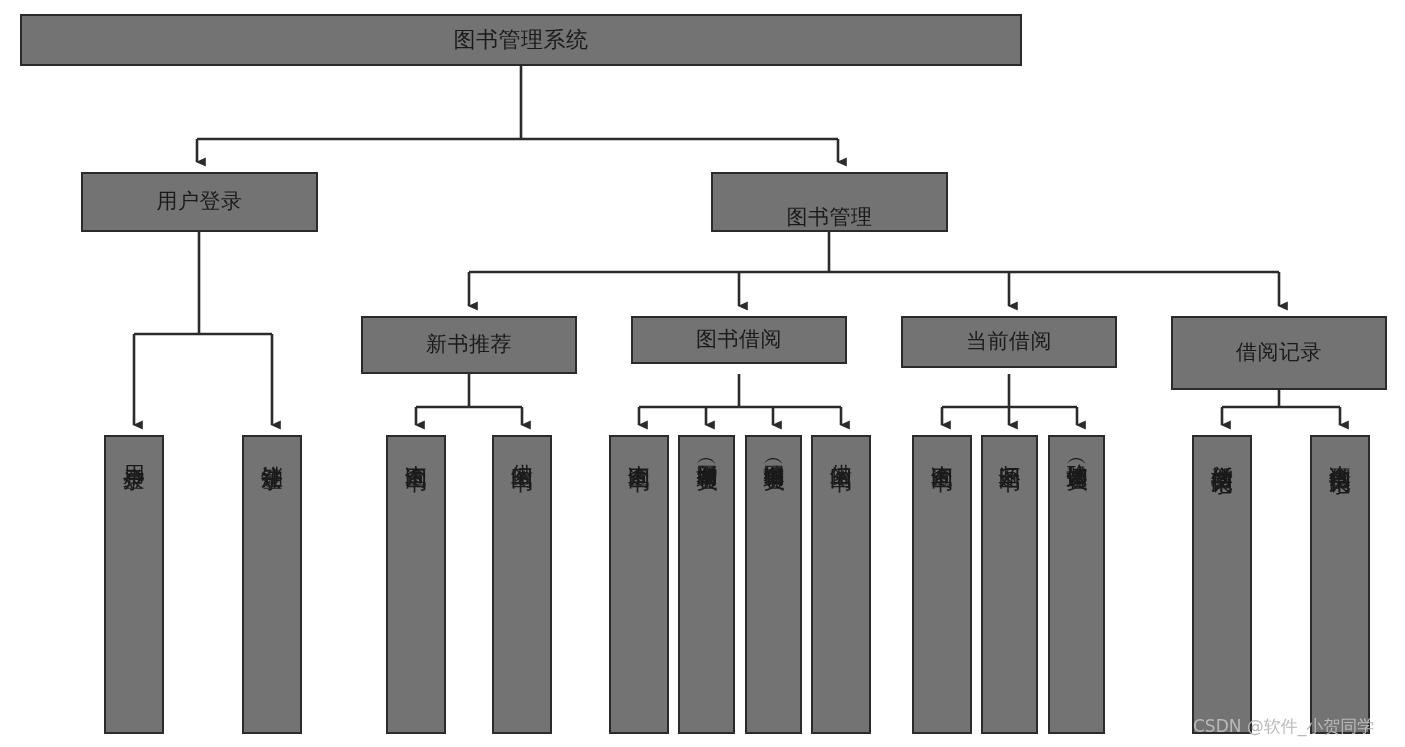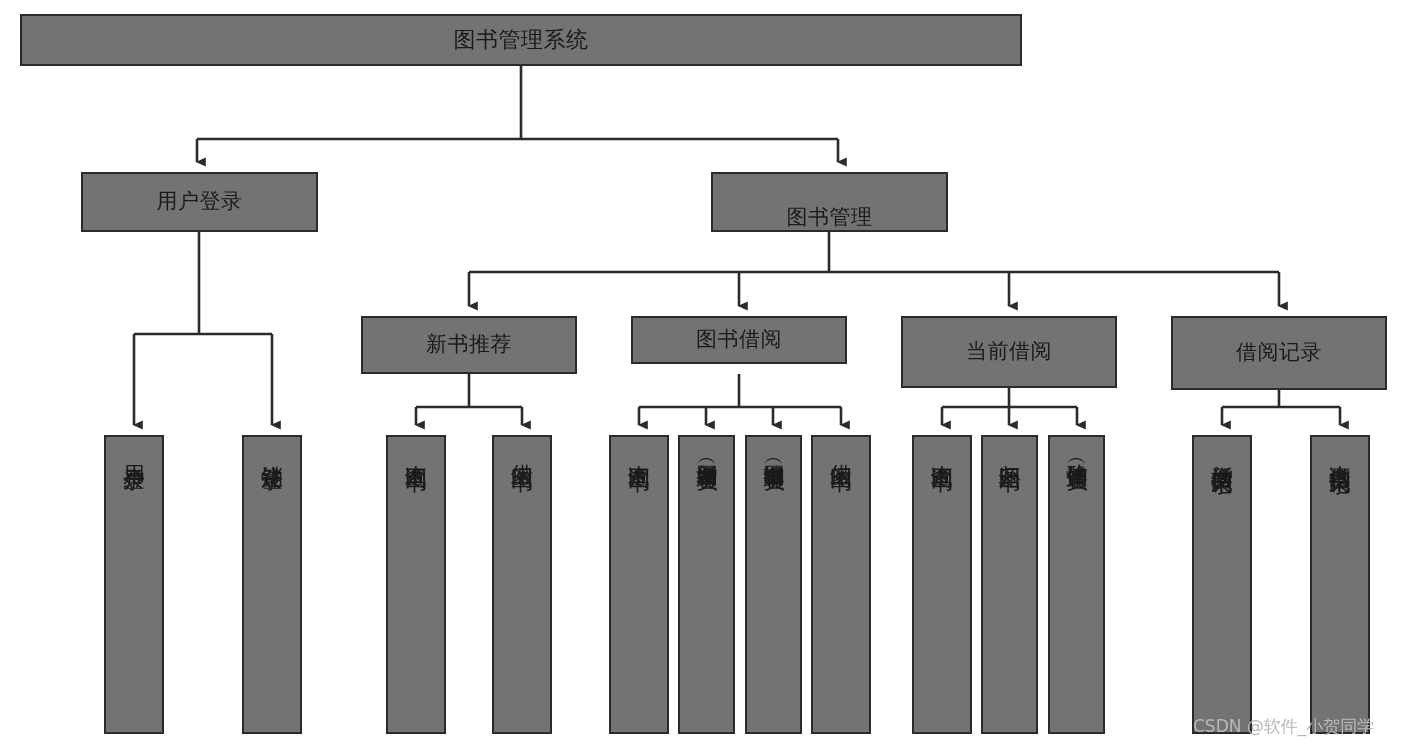--- a/index.html
+++ b/index.html
@@ -141,21 +141,21 @@
   <div class="node horiz" style="left:711px; top:172px; width:237px; height:60px;align-items:flex-end;">
     <span class="lbl">图书管理</span>
   </div>
 
   <div class="node horiz" style="left:361px; top:316px; width:216px; height:58px;">
     <span class="lbl">新书推荐</span>
   </div>
   <div class="node horiz" style="left:631px; top:316px; width:216px; height:48px;">
     <span class="lbl">图书借阅</span>
   </div>
-  <div class="node horiz" style="left:901px; top:316px; width:216px; height:72px;">
+  <div class="node horiz" style="left:901px; top:316px; width:216px; height:52px;">
     <span class="lbl">当前借阅</span>
   </div>
   <div class="node horiz" style="left:1171px; top:316px; width:216px; height:74px;">
     <span class="lbl">借阅记录</span>
   </div>
 
   <div class="node vert" style="left:104px; top:435px; width:60px; height:299px;">
     <span class="lbl">用户登录</span>
   </div>
   <div class="node vert" style="left:242px; top:435px; width:60px; height:299px;">

